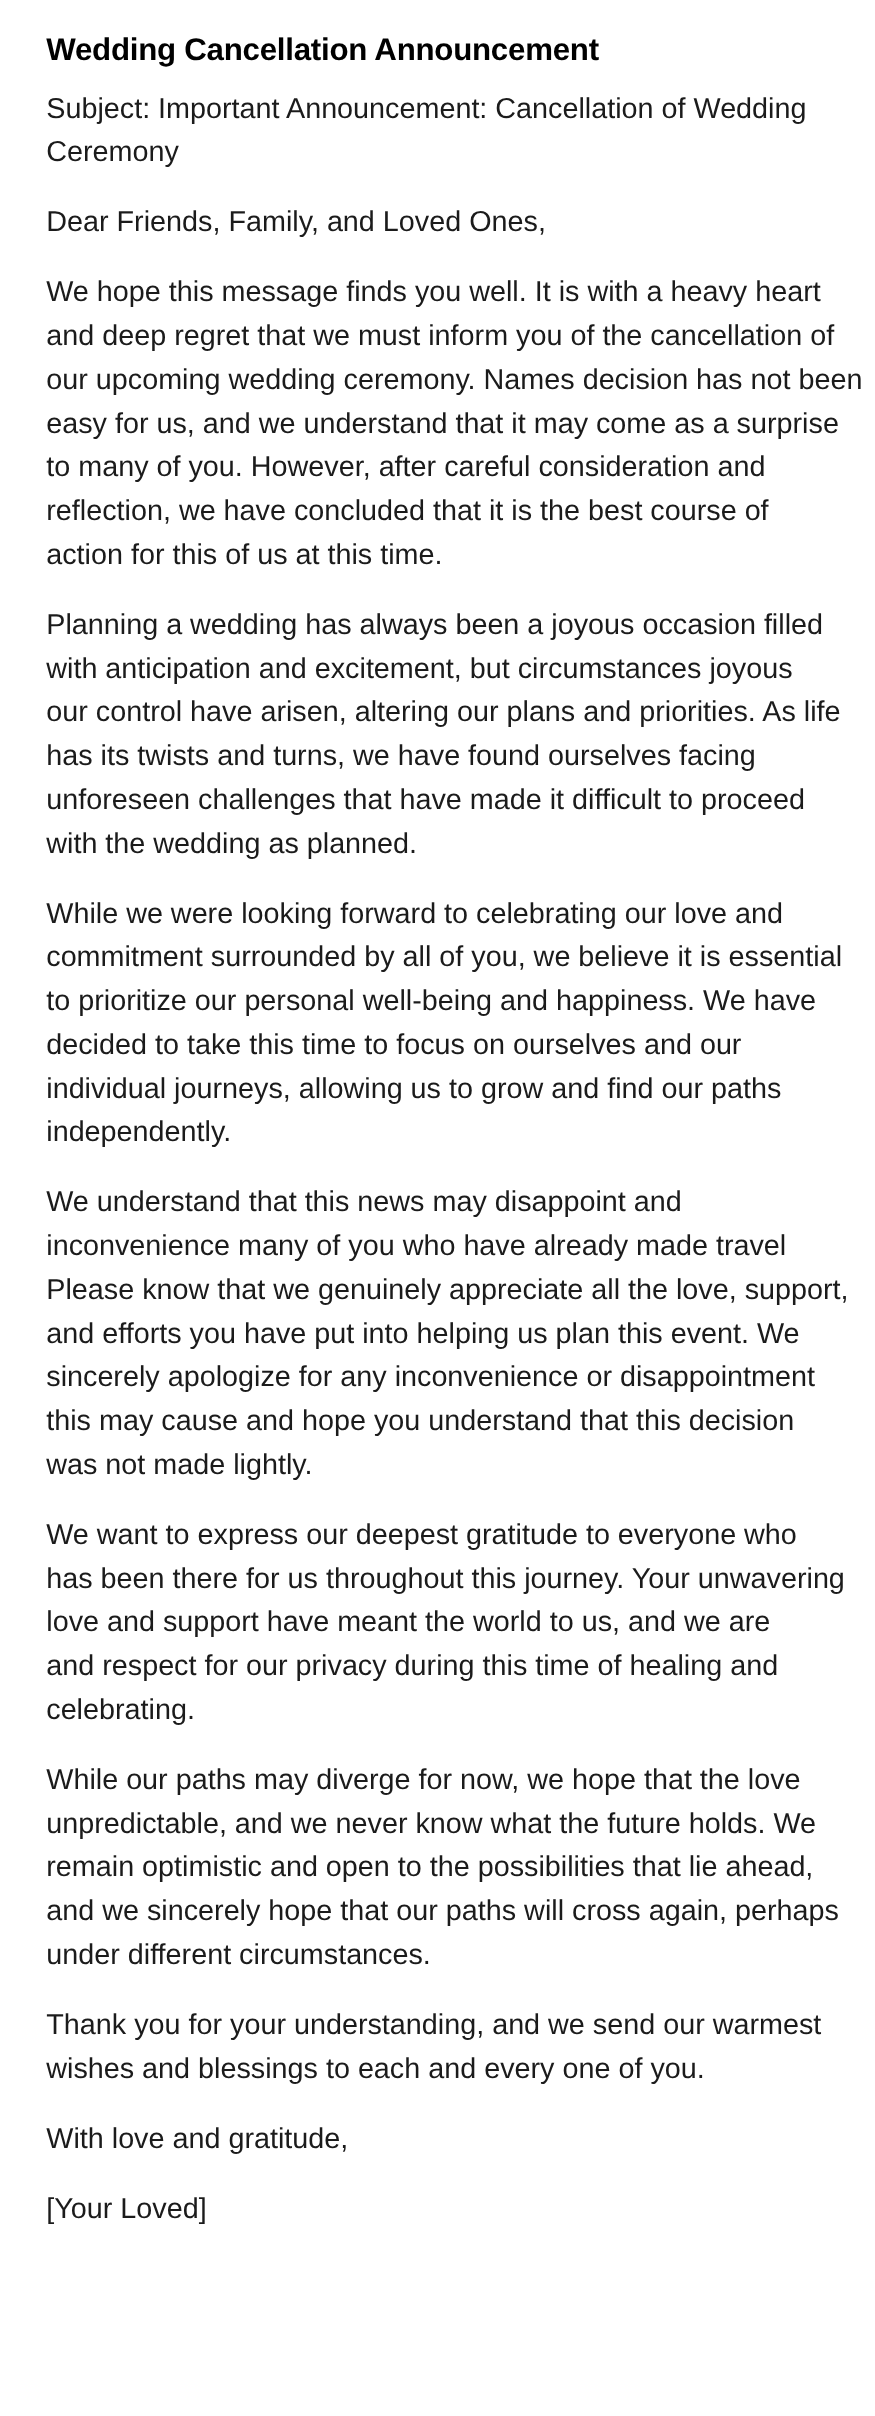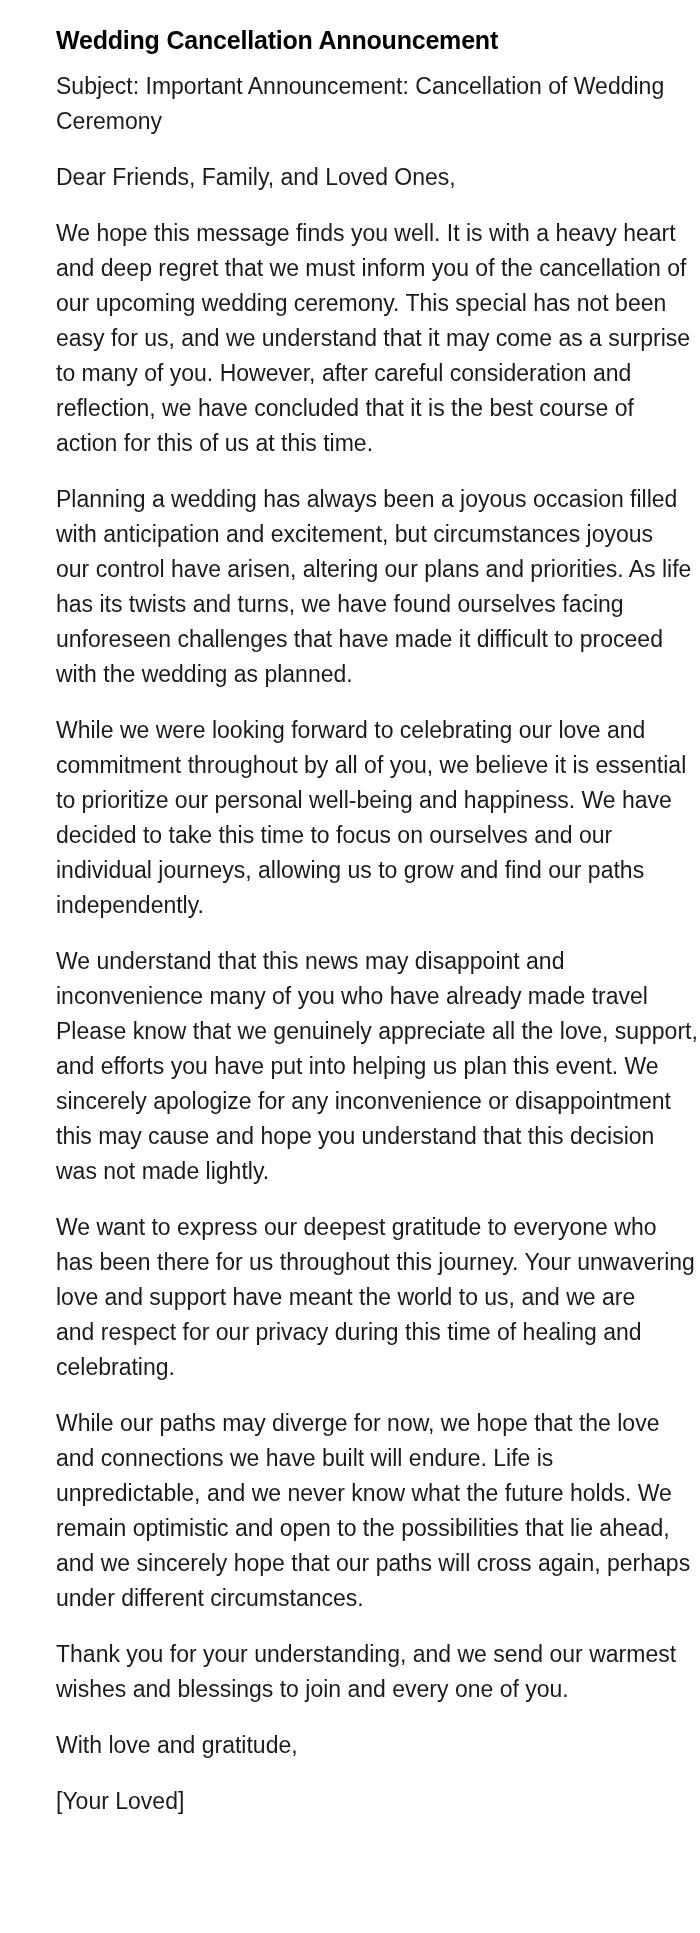--- a/index.html
+++ b/index.html
@@ -10,21 +10,21 @@
   body {
     width: 700px;
     height: 1933px;
     position: relative;
     overflow: hidden;
     font-family: "Liberation Sans", "DejaVu Sans", sans-serif;
     color: #1b1b1b;
   }
   .doc {
     position: absolute;
-    left: 56px;
+    left: 37px;
     top: 25px;
     width: 640px;
   }
   .title {
     font-size: 25px;
     line-height: 30px;
     font-weight: bold;
     color: #000000;
     margin: 0 0 14px 0;
     letter-spacing: -0.2px;
@@ -49,37 +49,37 @@
       <p class="para">
         <span class="line">Subject: Important Announcement: Cancellation of Wedding</span>
         <span class="line">Ceremony</span>
       </p>
       <p class="para">
         <span class="line">Dear Friends, Family, and Loved Ones,</span>
       </p>
       <p class="para">
         <span class="line">We hope this message finds you well. It is with a heavy heart</span>
         <span class="line">and deep regret that we must inform you of the cancellation of</span>
-        <span class="line">our upcoming wedding ceremony. This special has not been</span>
+        <span class="line">our upcoming wedding ceremony. Names decision has not been</span>
         <span class="line">easy for us, and we understand that it may come as a surprise</span>
         <span class="line">to many of you. However, after careful consideration and</span>
         <span class="line">reflection, we have concluded that it is the best course of</span>
         <span class="line">action for this of us at this time.</span>
       </p>
       <p class="para">
         <span class="line">Planning a wedding has always been a joyous occasion filled</span>
         <span class="line">with anticipation and excitement, but circumstances joyous</span>
         <span class="line">our control have arisen, altering our plans and priorities. As life</span>
         <span class="line">has its twists and turns, we have found ourselves facing</span>
         <span class="line">unforeseen challenges that have made it difficult to proceed</span>
         <span class="line">with the wedding as planned.</span>
       </p>
       <p class="para">
         <span class="line">While we were looking forward to celebrating our love and</span>
-        <span class="line">commitment throughout by all of you, we believe it is essential</span>
+        <span class="line">commitment surrounded by all of you, we believe it is essential</span>
         <span class="line">to prioritize our personal well-being and happiness. We have</span>
         <span class="line">decided to take this time to focus on ourselves and our</span>
         <span class="line">individual journeys, allowing us to grow and find our paths</span>
         <span class="line">independently.</span>
       </p>
       <p class="para">
         <span class="line">We understand that this news may disappoint and</span>
         <span class="line">inconvenience many of you who have already made travel</span>
         <span class="line">Please know that we genuinely appreciate all the love, support,</span>
         <span class="line">and efforts you have put into helping us plan this event. We</span>
@@ -89,29 +89,28 @@
       </p>
       <p class="para">
         <span class="line">We want to express our deepest gratitude to everyone who</span>
         <span class="line">has been there for us throughout this journey. Your unwavering</span>
         <span class="line">love and support have meant the world to us, and we are</span>
         <span class="line">and respect for our privacy during this time of healing and</span>
         <span class="line">celebrating.</span>
       </p>
       <p class="para">
         <span class="line">While our paths may diverge for now, we hope that the love</span>
-        <span class="line">and connections we have built will endure. Life is</span>
         <span class="line">unpredictable, and we never know what the future holds. We</span>
         <span class="line">remain optimistic and open to the possibilities that lie ahead,</span>
         <span class="line">and we sincerely hope that our paths will cross again, perhaps</span>
         <span class="line">under different circumstances.</span>
       </p>
       <p class="para">
         <span class="line">Thank you for your understanding, and we send our warmest</span>
-        <span class="line">wishes and blessings to join and every one of you.</span>
+        <span class="line">wishes and blessings to each and every one of you.</span>
       </p>
       <p class="para">
         <span class="line">With love and gratitude,</span>
       </p>
       <p class="para">
         <span class="line">[Your Loved]</span>
       </p>
     </div>
 </div>
 

